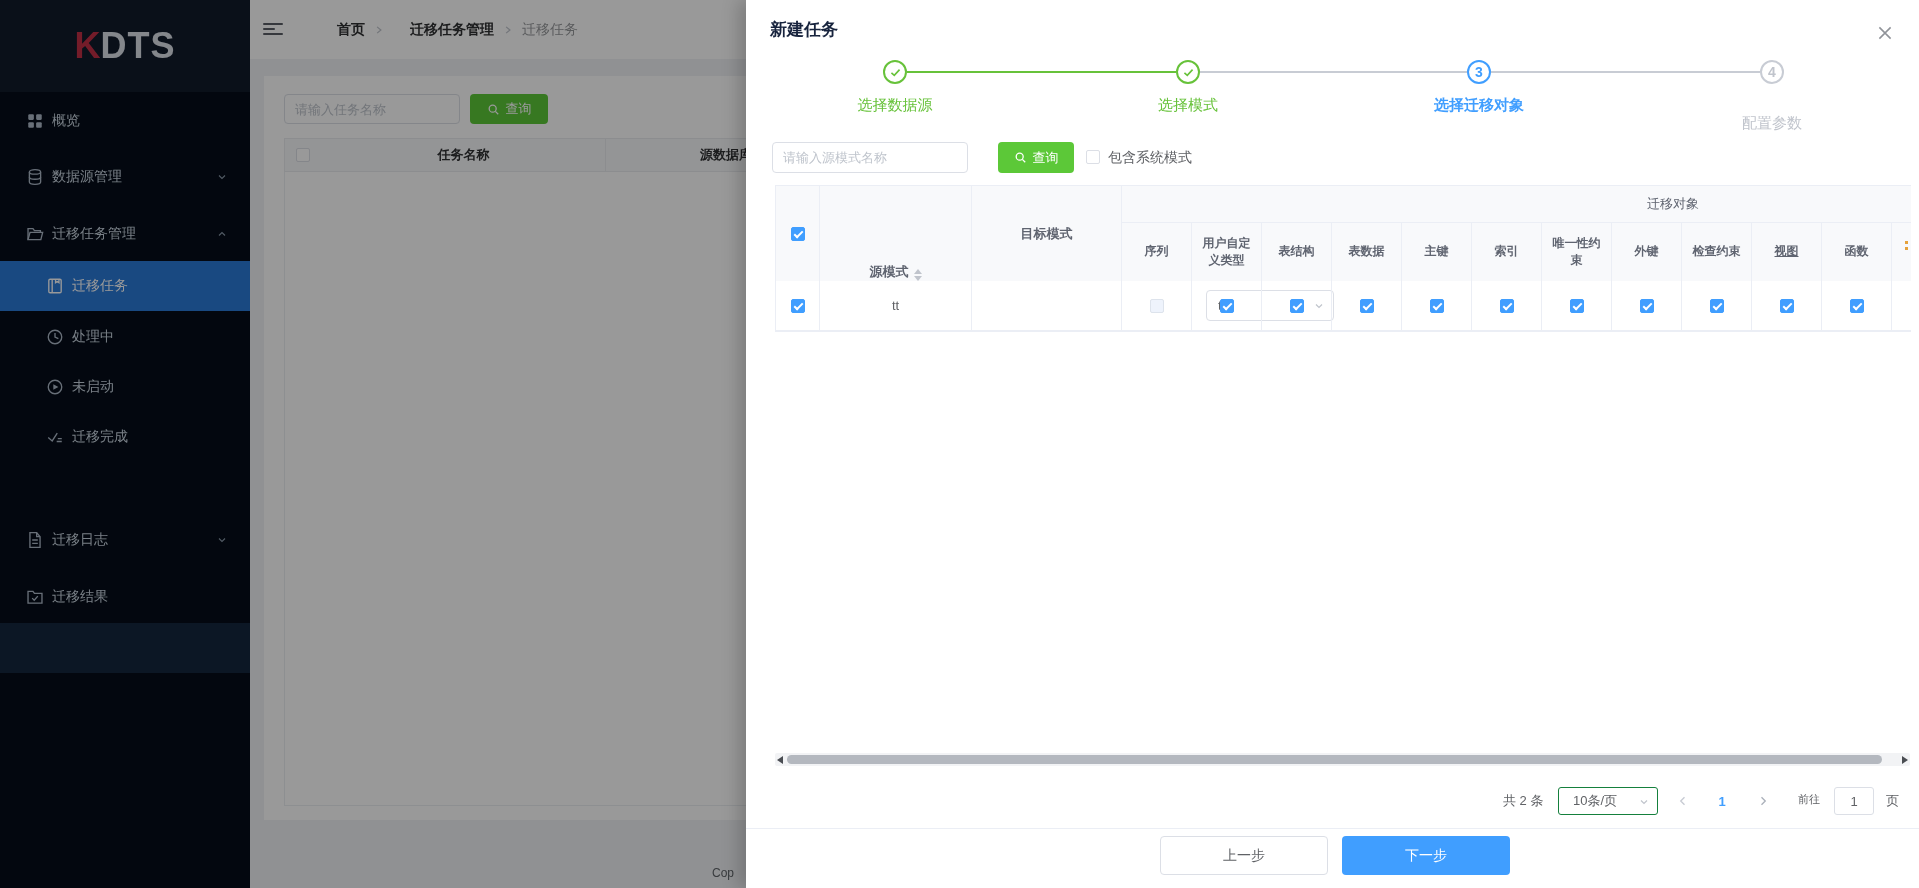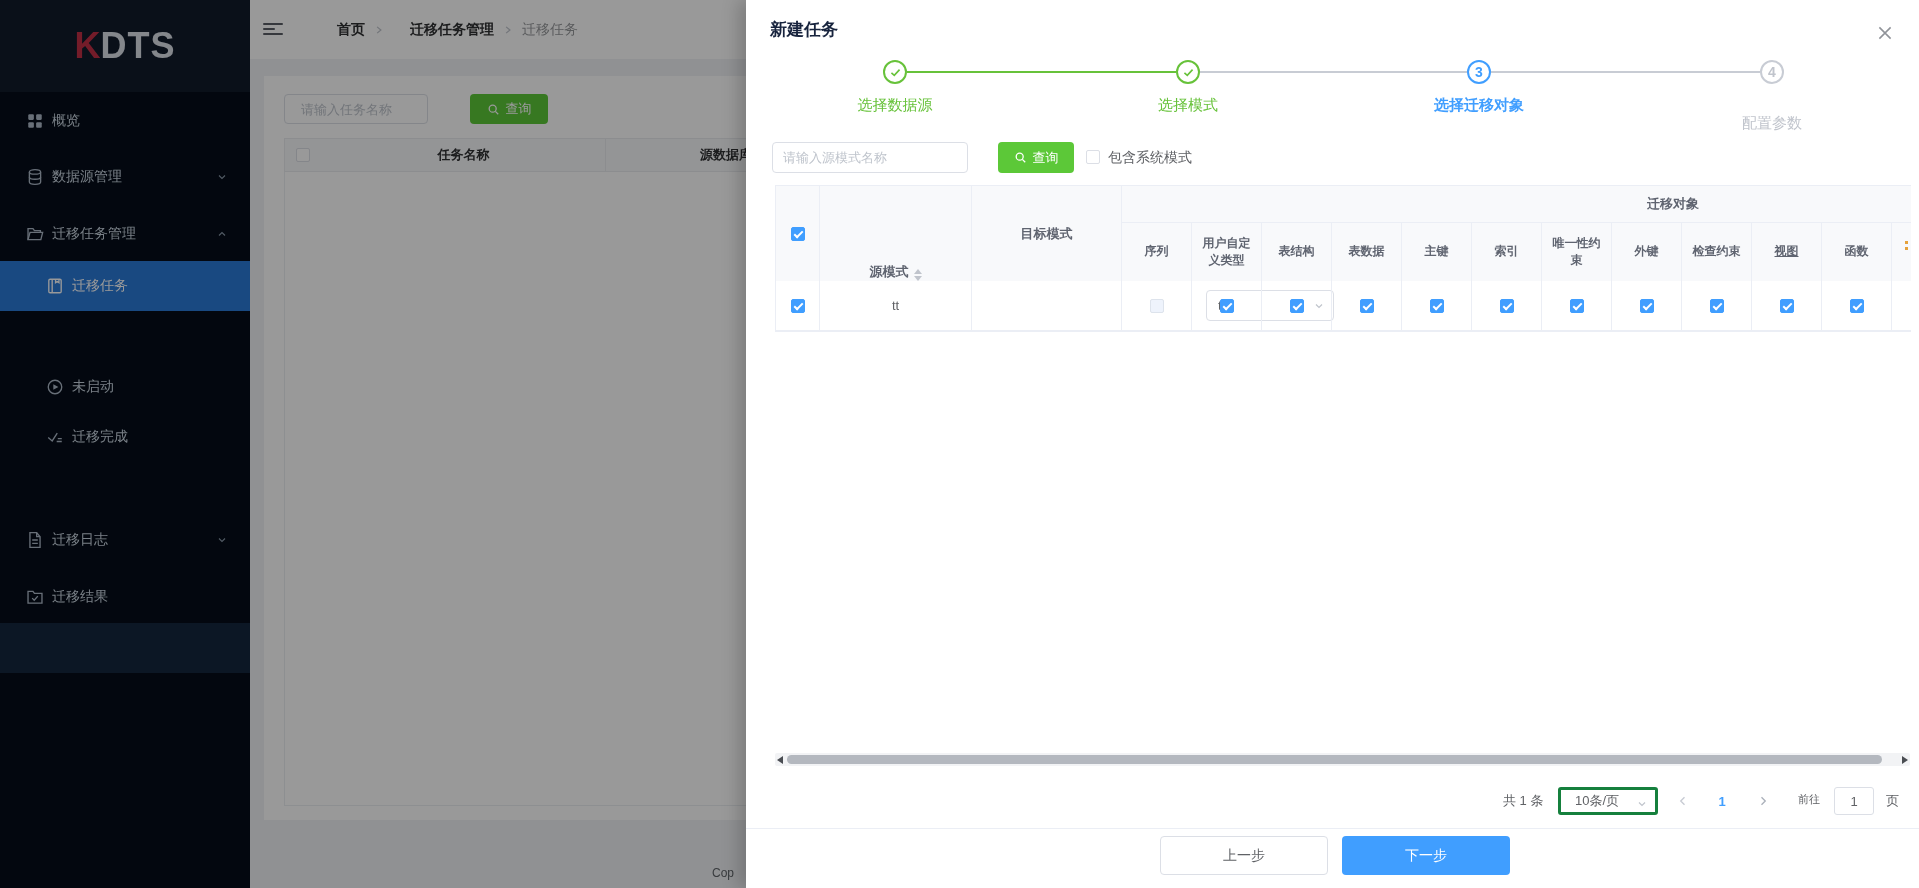--- a/index.html
+++ b/index.html
@@ -24,21 +24,21 @@
   .topbar{position:absolute;left:250px;top:0;width:1669px;height:59px;background:#ffffff;z-index:1;}
   .hamburger{position:absolute;left:263px;top:23px;width:20px;height:14px;cursor:pointer;z-index:2;}
   .hamburger i{display:block;height:2px;background:#5a5e66;margin-bottom:3px;border-radius:1px;}
   .hamburger i.short{width:12px;}
   .crumbs{position:absolute;left:320px;top:0;height:59px;display:flex;align-items:center;gap:9px;z-index:2;}
   .crumb-strong{font-size:14px;font-weight:700;color:#303133;margin-left:17px;}
   .crumb-light{font-size:14px;color:#97999c;}
   .crumb-sep{width:10px;height:10px;color:#c0c4cc;}
   
   .card{position:absolute;left:264px;top:76px;width:1626px;height:744px;background:#ffffff;z-index:1;}
-  .bg-input{position:absolute;left:284px;top:94px;width:144px;height:30px;border:1px solid #dcdfe6;border-radius:4px;box-sizing:border-box;padding:0 16px;font-size:13px;color:#606266;z-index:2;background:#fff;outline:none;}
+  .bg-input{position:absolute;left:284px;top:94px;width:176px;height:30px;border:1px solid #dcdfe6;border-radius:4px;box-sizing:border-box;padding:0 10px;font-size:13px;color:#606266;z-index:2;background:#fff;outline:none;}
   .bg-input::placeholder{color:#bfc4cc;}
   .btn-green{background:#5cc838;color:#ffffff;border:none;border-radius:4px;font-size:13px;display:flex;align-items:center;justify-content:center;gap:6px;cursor:pointer;}
   .bg-query{position:absolute;left:470px;top:94px;width:78px;height:30px;z-index:2;}
   .bg-thead{position:absolute;left:284px;top:138px;width:1596px;height:34px;background:#f7f8fa;border:1px solid #e9ebef;box-sizing:border-box;z-index:2;}
   .bg-tbody{position:absolute;left:284px;top:172px;width:1596px;height:634px;border:1px solid #eceef2;border-top:none;box-sizing:border-box;z-index:2;background:#fff;}
   .bg-col-name{position:absolute;left:322px;top:146px;width:283px;text-align:center;font-size:13px;font-weight:700;color:#303133;z-index:3;}
   .bg-col-src{position:absolute;left:700px;top:146px;font-size:13px;font-weight:700;color:#303133;z-index:3;}
   .bg-th-sep{position:absolute;left:605px;top:139px;width:1px;height:32px;background:#e9ebef;z-index:3;}
   .copyright{position:absolute;left:712px;top:866px;font-size:12px;color:#5f6368;z-index:2;}
   
@@ -69,42 +69,42 @@
   .dw-query{position:absolute;left:252px;top:142px;width:76px;height:31px;}
   .dw-syscb{position:absolute;left:340px;top:150px;}
   .dw-syslabel{position:absolute;left:362px;top:149px;font-size:14px;color:#606266;}
   
   .dtable{position:absolute;left:29px;top:185px;width:1135px;height:145px;border:1px solid #ebeef5;border-right:none;box-sizing:content-box;overflow:hidden;background:#fff;}
   .dt-headbg{position:absolute;left:0;top:0;width:1135px;height:95px;background:#f8f9fb;}
   .th{position:absolute;box-sizing:border-box;display:flex;align-items:center;justify-content:center;color:#5f6470;font-weight:700;}
   .th-tall{top:0;height:95px;font-size:13px;border-left:1px solid #ebeef5;}
   .th-tall.first{border-left:none;}
   .th-group{position:absolute;left:345px;top:0;width:790px;height:37px;border-left:1px solid #ebeef5;border-bottom:1px solid #ebeef5;box-sizing:border-box;}
-  .th-group .glabel{position:absolute;left:511px;top:9px;width:80px;text-align:center;font-size:13px;font-weight:700;color:#5f6470;}
+  .th-group .glabel{position:absolute;left:511px;top:9px;width:80px;text-align:center;font-size:13px;font-weight:400;color:#5f6470;}
   .th-sub{top:37px;height:58px;width:70px;font-size:12px;border-left:1px solid #ebeef5;padding:0 5px;text-align:center;line-height:1.45;}
   .trow{position:absolute;left:0;top:95px;width:1135px;height:50px;border-bottom:1px solid #ebeef5;box-sizing:border-box;background:#fff;}
   .td{position:absolute;top:0;height:49px;display:flex;align-items:center;justify-content:center;font-size:13px;color:#606266;border-left:1px solid #ebeef5;box-sizing:border-box;}
   .td.first{border-left:none;}
   .sel{position:absolute;left:234px;top:9px;width:128px;height:31px;border:1px solid #dcdfe6;border-radius:4px;box-sizing:border-box;display:flex;align-items:center;cursor:pointer;background:#fff;}
   .sel .sel-text{margin-left:11px;font-size:13px;color:#606266;}
   .sel .sel-arrow{position:absolute;right:8px;top:9px;width:12px;height:12px;color:#c0c4cc;}
   .caret-wrap{display:inline-flex;flex-direction:column;margin-left:5px;gap:2px;}
   .caret-up{width:0;height:0;border-left:4px solid transparent;border-right:4px solid transparent;border-bottom:5px solid #c0c4cc;}
   .caret-dn{width:0;height:0;border-left:4px solid transparent;border-right:4px solid transparent;border-top:5px solid #c0c4cc;}
   .sliver{position:absolute;left:13px;top:18px;width:3px;height:14px;display:flex;flex-direction:column;gap:3px;}
   .sliver i{display:block;width:3px;height:3px;background:#e6a23c;}
   
   .hscroll{position:absolute;left:29px;top:753px;width:1135px;height:13px;background:#f2f3f5;border-radius:2px;}
   .hs-thumb{position:absolute;left:12px;top:2px;width:1095px;height:9px;background:#b4b8bf;border-radius:5px;cursor:pointer;}
   .hs-arrow{position:absolute;top:2.5px;width:0;height:0;cursor:pointer;}
   .hs-left{left:2px;border-top:4px solid transparent;border-bottom:4px solid transparent;border-right:6px solid #4a4d52;}
   .hs-right{right:2px;border-top:4px solid transparent;border-bottom:4px solid transparent;border-left:6px solid #4a4d52;}
   
   .pg-total{position:absolute;left:757px;top:792px;font-size:13px;color:#606266;}
-  .pg-size{position:absolute;left:812px;top:787px;width:100px;height:28px;border:3px solid #15803d;border-radius:3px;box-sizing:border-box;display:flex;align-items:center;cursor:pointer;background:#fff;}
+  .pg-size{position:absolute;left:812px;top:787px;width:100px;height:28px;border:1px solid #15803d;border-radius:3px;box-sizing:border-box;display:flex;align-items:center;cursor:pointer;background:#fff;}
   .pg-size span{margin-left:14px;font-size:13px;color:#606266;}
   .pg-size .sel-arrow{position:absolute;right:7px;top:8px;width:12px;height:12px;color:#c0c4cc;}
   .pg-arrow{position:absolute;top:787px;width:22px;height:28px;display:flex;align-items:center;justify-content:center;font-size:14px;cursor:pointer;}
   .pg-prev{left:926px;color:#c7cbd3;}
   .pg-next{left:1006px;color:#aab0ba;}
   .pg-cur{position:absolute;left:958px;top:787px;width:36px;height:28px;display:flex;align-items:center;justify-content:center;font-size:13px;font-weight:700;color:#409eff;cursor:pointer;}
   .pg-goto{position:absolute;left:1052px;top:792px;font-size:11px;color:#606266;}
   .pg-input{position:absolute;left:1088px;top:787px;width:40px;height:28px;border:1px solid #dcdfe6;border-radius:3px;box-sizing:border-box;text-align:center;font-size:13px;color:#606266;outline:none;}
   .pg-unit{position:absolute;left:1140px;top:792px;font-size:13px;color:#606266;}
   
@@ -171,20 +171,29 @@
       <span class="ic">
         <svg width="18" height="18" viewBox="0 0 16 16" fill="none" stroke="currentColor" stroke-width="1.2">
             <rect x="2.5" y="2" width="11" height="12" rx="1.2"></rect>
             <path d="M5.5 2v12"></path>
             <path d="M8.5 2v3l1.5-1 1.5 1V2"></path>
           </svg>
       </span>
       <span class="lbl">迁移任务</span>
     </div>
 
+    <div class="side-item side-sub" style="top:312px;">
+      <span class="ic">
+        <svg width="18" height="18" viewBox="0 0 16 16" fill="none" stroke="currentColor" stroke-width="1.2">
+            <circle cx="8" cy="8" r="6"></circle>
+            <polyline points="8,4.5 8,8 11,9.5"></polyline>
+          </svg>
+      </span>
+      <span class="lbl">处理中</span>
+    </div>
 
     <div class="side-item side-sub" style="top:362px;">
       <span class="ic">
         <svg width="18" height="18" viewBox="0 0 16 16" fill="none" stroke="currentColor" stroke-width="1.2">
             <circle cx="8" cy="8" r="6"></circle>
             <polygon points="6.5,5.5 11,8 6.5,10.5" fill="currentColor" stroke="none"></polygon>
           </svg>
       </span>
       <span class="lbl">未启动</span>
     </div>
@@ -411,21 +420,21 @@
         <div class="td" style="left:1115px;width:20px;"></div>
       </div>
     </div>
 
     <div class="hscroll">
       <i class="hs-arrow hs-left"></i>
       <div class="hs-thumb"></div>
       <i class="hs-arrow hs-right"></i>
     </div>
 
-    <div class="pg-total">共 1 条</div>
+    <div class="pg-total">共 2 条</div>
     <div class="pg-size">
       <span>10条/页</span>
       <span class="sel-arrow">
           <svg width="12" height="12" viewBox="0 0 16 16" fill="none" stroke="currentColor" stroke-width="1.6">
             <polyline points="4,6 8,10 12,6"></polyline>
           </svg>
         </span>
     </div>
     <div class="pg-arrow pg-prev">
       <svg width="12" height="12" viewBox="0 0 16 16" fill="none" stroke="currentColor" stroke-width="1.8">

